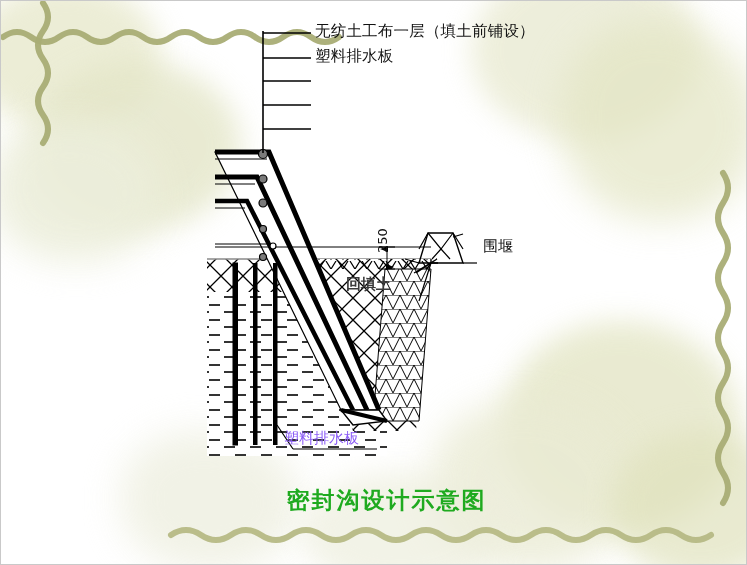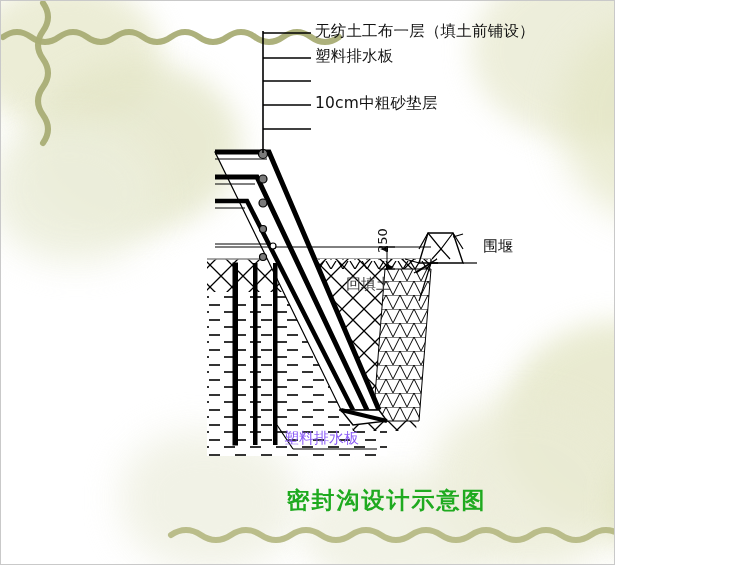--- a/index.html
+++ b/index.html
@@ -2,21 +2,21 @@
 <html><head>
 <meta charset="utf-8">
 <style>
   html,body{margin:0;padding:0;}
   body{
     width:747px;height:565px;overflow:hidden;
     font-family:"Liberation Sans","DejaVu Sans",sans-serif;
     background:#ffffff;
   }
   #page{
-    position:relative;width:615px;height:565px;overflow:hidden;
+    position:relative;width:747px;height:565px;overflow:hidden;
     background:#ffffff;
     box-sizing:border-box;
     border:1px solid #c9c9c9;
     padding-left:46px;
   }
   
   .wm{position:absolute;border-radius:50%;filter:blur(14px);pointer-events:none;}
   .wm2{position:absolute;border-radius:45% 55% 50% 50%;filter:blur(18px);pointer-events:none;}
   
   .vine{position:absolute;pointer-events:none;}
@@ -187,23 +187,22 @@
       <line x1="262" y1="32" x2="310" y2="32" stroke="#000" stroke-width="1.6"></line>
       <line x1="262" y1="57" x2="310" y2="57" stroke="#000" stroke-width="1.6"></line>
       <line x1="262" y1="80" x2="310" y2="80" stroke="#000" stroke-width="1.6"></line>
       <line x1="262" y1="104" x2="310" y2="104" stroke="#000" stroke-width="1.6"></line>
       <line x1="262" y1="128" x2="310" y2="128" stroke="#000" stroke-width="1.6"></line>
     </g>
   </svg>
 
   <div class="lbl lbl-callout" style="left:314px;top:20px;">无纺土工布一层（填土前铺设）</div>
   <div class="lbl lbl-callout" style="left:314px;top:45px;">塑料排水板</div>
-  <div class="lbl lbl-callout" style="left:314px;top:92px;">10cm中粗砂垫层</div>
 
   <div class="lbl lbl-inner" style="left:466px;top:236px;margin-left:16px;">围堰</div>
-  <div class="lbl lbl-inner" style="left:345px;top:274px;color:#3a3a3a;">回填土</div>
+  <div class="lbl lbl-inner" style="left:345px;top:274px;color:#3a3a3a;font-weight:bold;">回填土</div>
   <div class="lbl lbl-inner" style="left:283px;top:428px;color:#8b5cf6;">塑料排水板</div>
 
   <div class="lbl lbl-dim rot" style="left:366px;top:232px;width:30px;text-align:center;">250</div>
 
   <div id="title">密封沟设计示意图</div>
 
 </div>
 
 </body></html>

